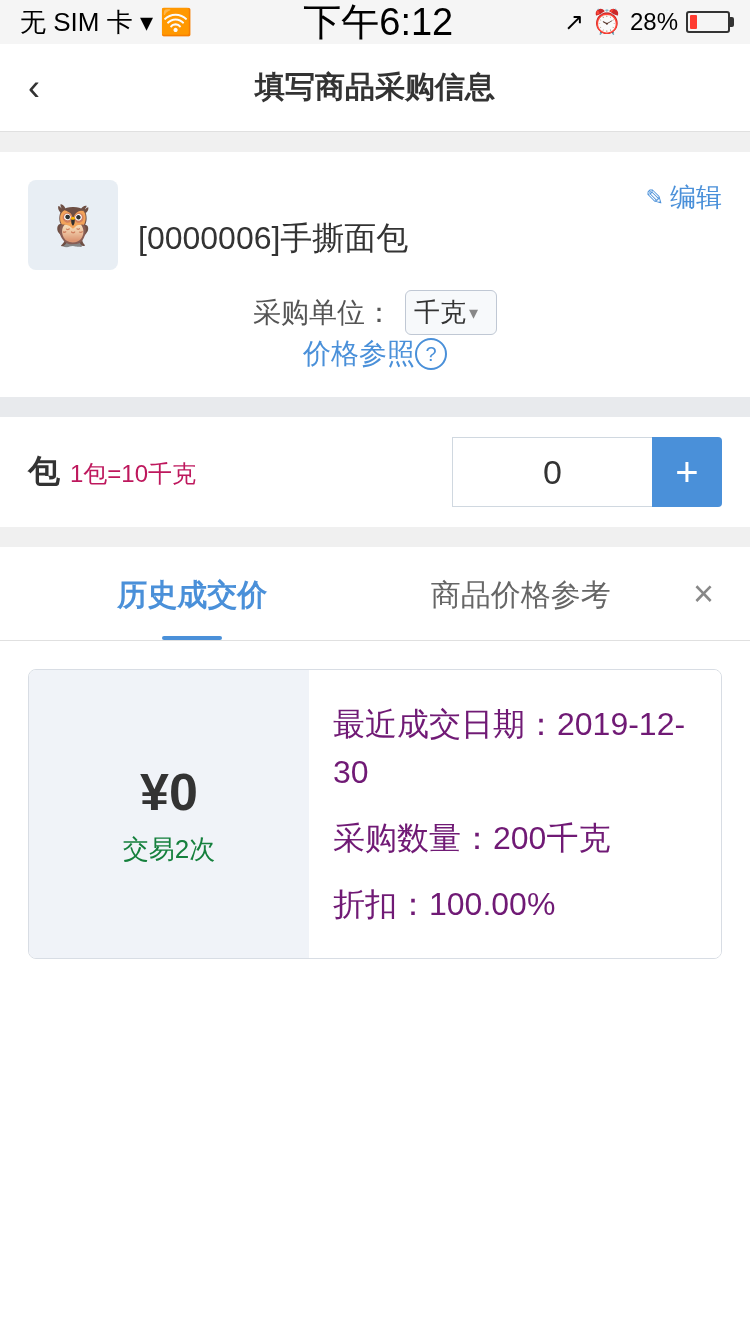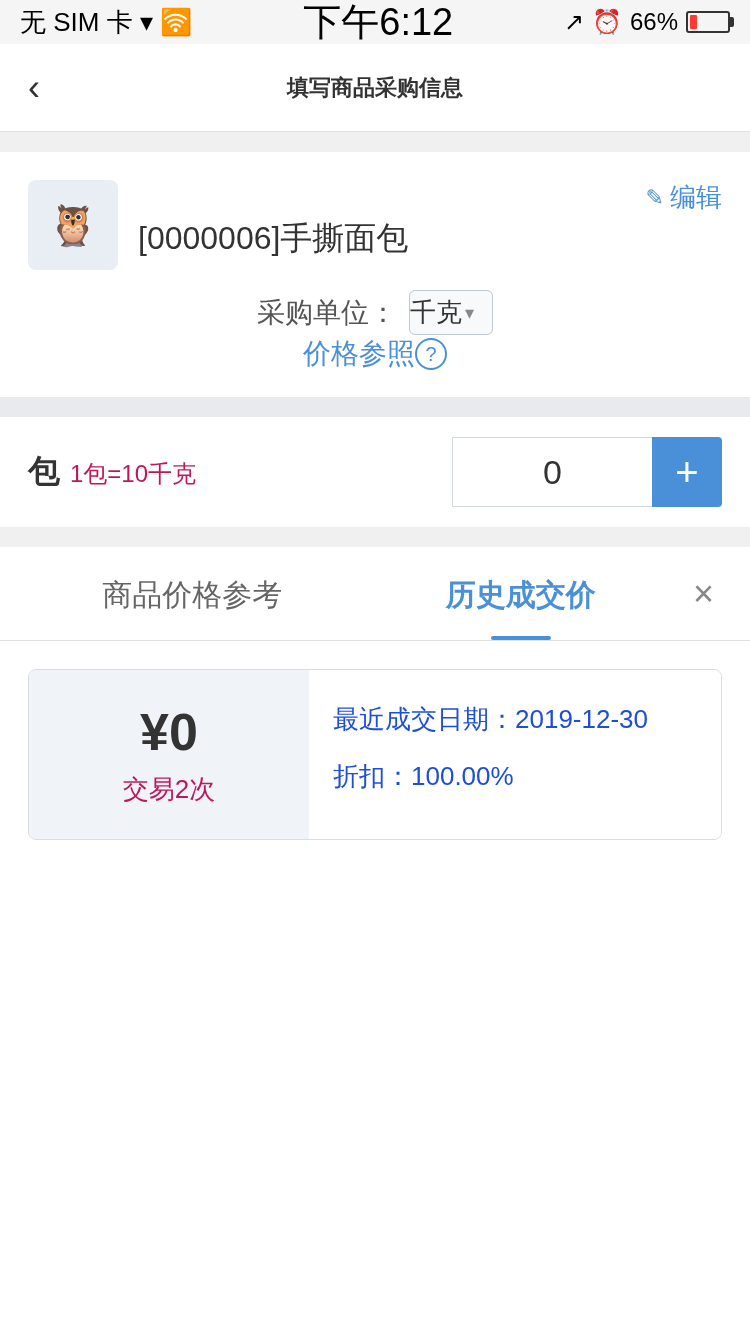--- a/index.html
+++ b/index.html
@@ -80,21 +80,21 @@
       border-bottom: 1px solid #e0e0e0;
     }
     .nav-back {
       position: absolute;
       left: 28px;
       font-size: 36px;
       color: #333;
       cursor: pointer;
     }
     .nav-title {
-      font-size: 22px;
+      font-size: 30px;
       font-weight: 600;
       color: #333;
     }
 
     
     .product-card {
       background: #ffffff;
       padding: 28px 28px 24px 28px;
       margin-top: 20px;
       display: flex;
@@ -154,21 +154,21 @@
     .unit-row {
       display: flex;
       align-items: center;
       gap: 12px;
       font-size: 28px;
       color: #555;
     }
     .unit-select {
       border: 1px solid #c0c8d4;
       border-radius: 6px;
-      padding: 4px 18px 4px 0;
+      padding: 4px 18px 4px 8px;
       font-size: 26px;
       color: #333;
       background: #f7f9fb;
       display: flex;
       align-items: center;
       gap: 3px;
       cursor: pointer;
     }
     .chevron-down {
       font-size: 18px;
@@ -316,54 +316,54 @@
       padding: 32px 20px;
       gap: 10px;
     }
     .price-amount {
       font-size: 52px;
       font-weight: 600;
       color: #333;
     }
     .price-transactions {
       font-size: 26px;
-      color: #be185d;
+      color: #15803d;
     }
     .price-card-right {
       flex: 1;
       background: #fff;
       padding: 30px 24px;
       display: flex;
       flex-direction: column;
       gap: 18px;
     }
     .price-info-row {
-      font-size: 26px;
-      color: #1d4ed8;
+      font-size: 32px;
+      color: #701a75;
       line-height: 1.5;
     }
 
     
     .bottom-space {
       background: #ffffff;
       height: 600px;
     }
   </style>
 </head>
 <body>
 
 <div class="status-bar">
   <div class="status-left">
     <span>无 SIM 卡 ▾ 🛜</span>
   </div>
   <div class="status-center">下午6:12</div>
   <div class="status-right">
     <span>↗</span>
     <span>⏰</span>
-    <span>66%</span>
+    <span>28%</span>
     <span class="battery">
       <span class="battery-fill"></span>
     </span>
   </div>
 </div>
 
 <div class="nav-header">
   <span class="nav-back">‹</span>
   <span class="nav-title">填写商品采购信息</span>
 </div>
@@ -405,38 +405,41 @@
     <span class="qty-conversion">1包=10千克</span>
   </div>
   <div class="qty-input-group">
     <input class="qty-input" type="text" value="0" style="">
     <button class="qty-plus-btn">+</button>
   </div>
 </div>
 
 <div class="tabs-container">
   <div class="tabs-header">
+    <div class="tab-item active">历史成交价</div>
     <div class="tab-item">商品价格参考</div>
-    <div class="tab-item active">历史成交价</div>
     <span class="tab-close">×</span>
   </div>
 
   <div class="price-card-area">
     <div class="price-card">
       <div class="price-card-left">
         <div class="price-amount">
           <span>¥</span><span>0</span>
         </div>
         <div class="price-transactions">交易2次</div>
       </div>
       <div class="price-card-right">
         <div class="price-info-row">
           <span>最近成交日期：</span><span>2019-12-30</span>
         </div>
         <div class="price-info-row">
+          <span>采购数量：</span><span>200千克</span>
+        </div>
+        <div class="price-info-row">
           <span>折扣：</span><span>100.00%</span>
         </div>
       </div>
     </div>
   </div>
 </div>
 
 <div class="bottom-space"></div>
 
 </body></html>

